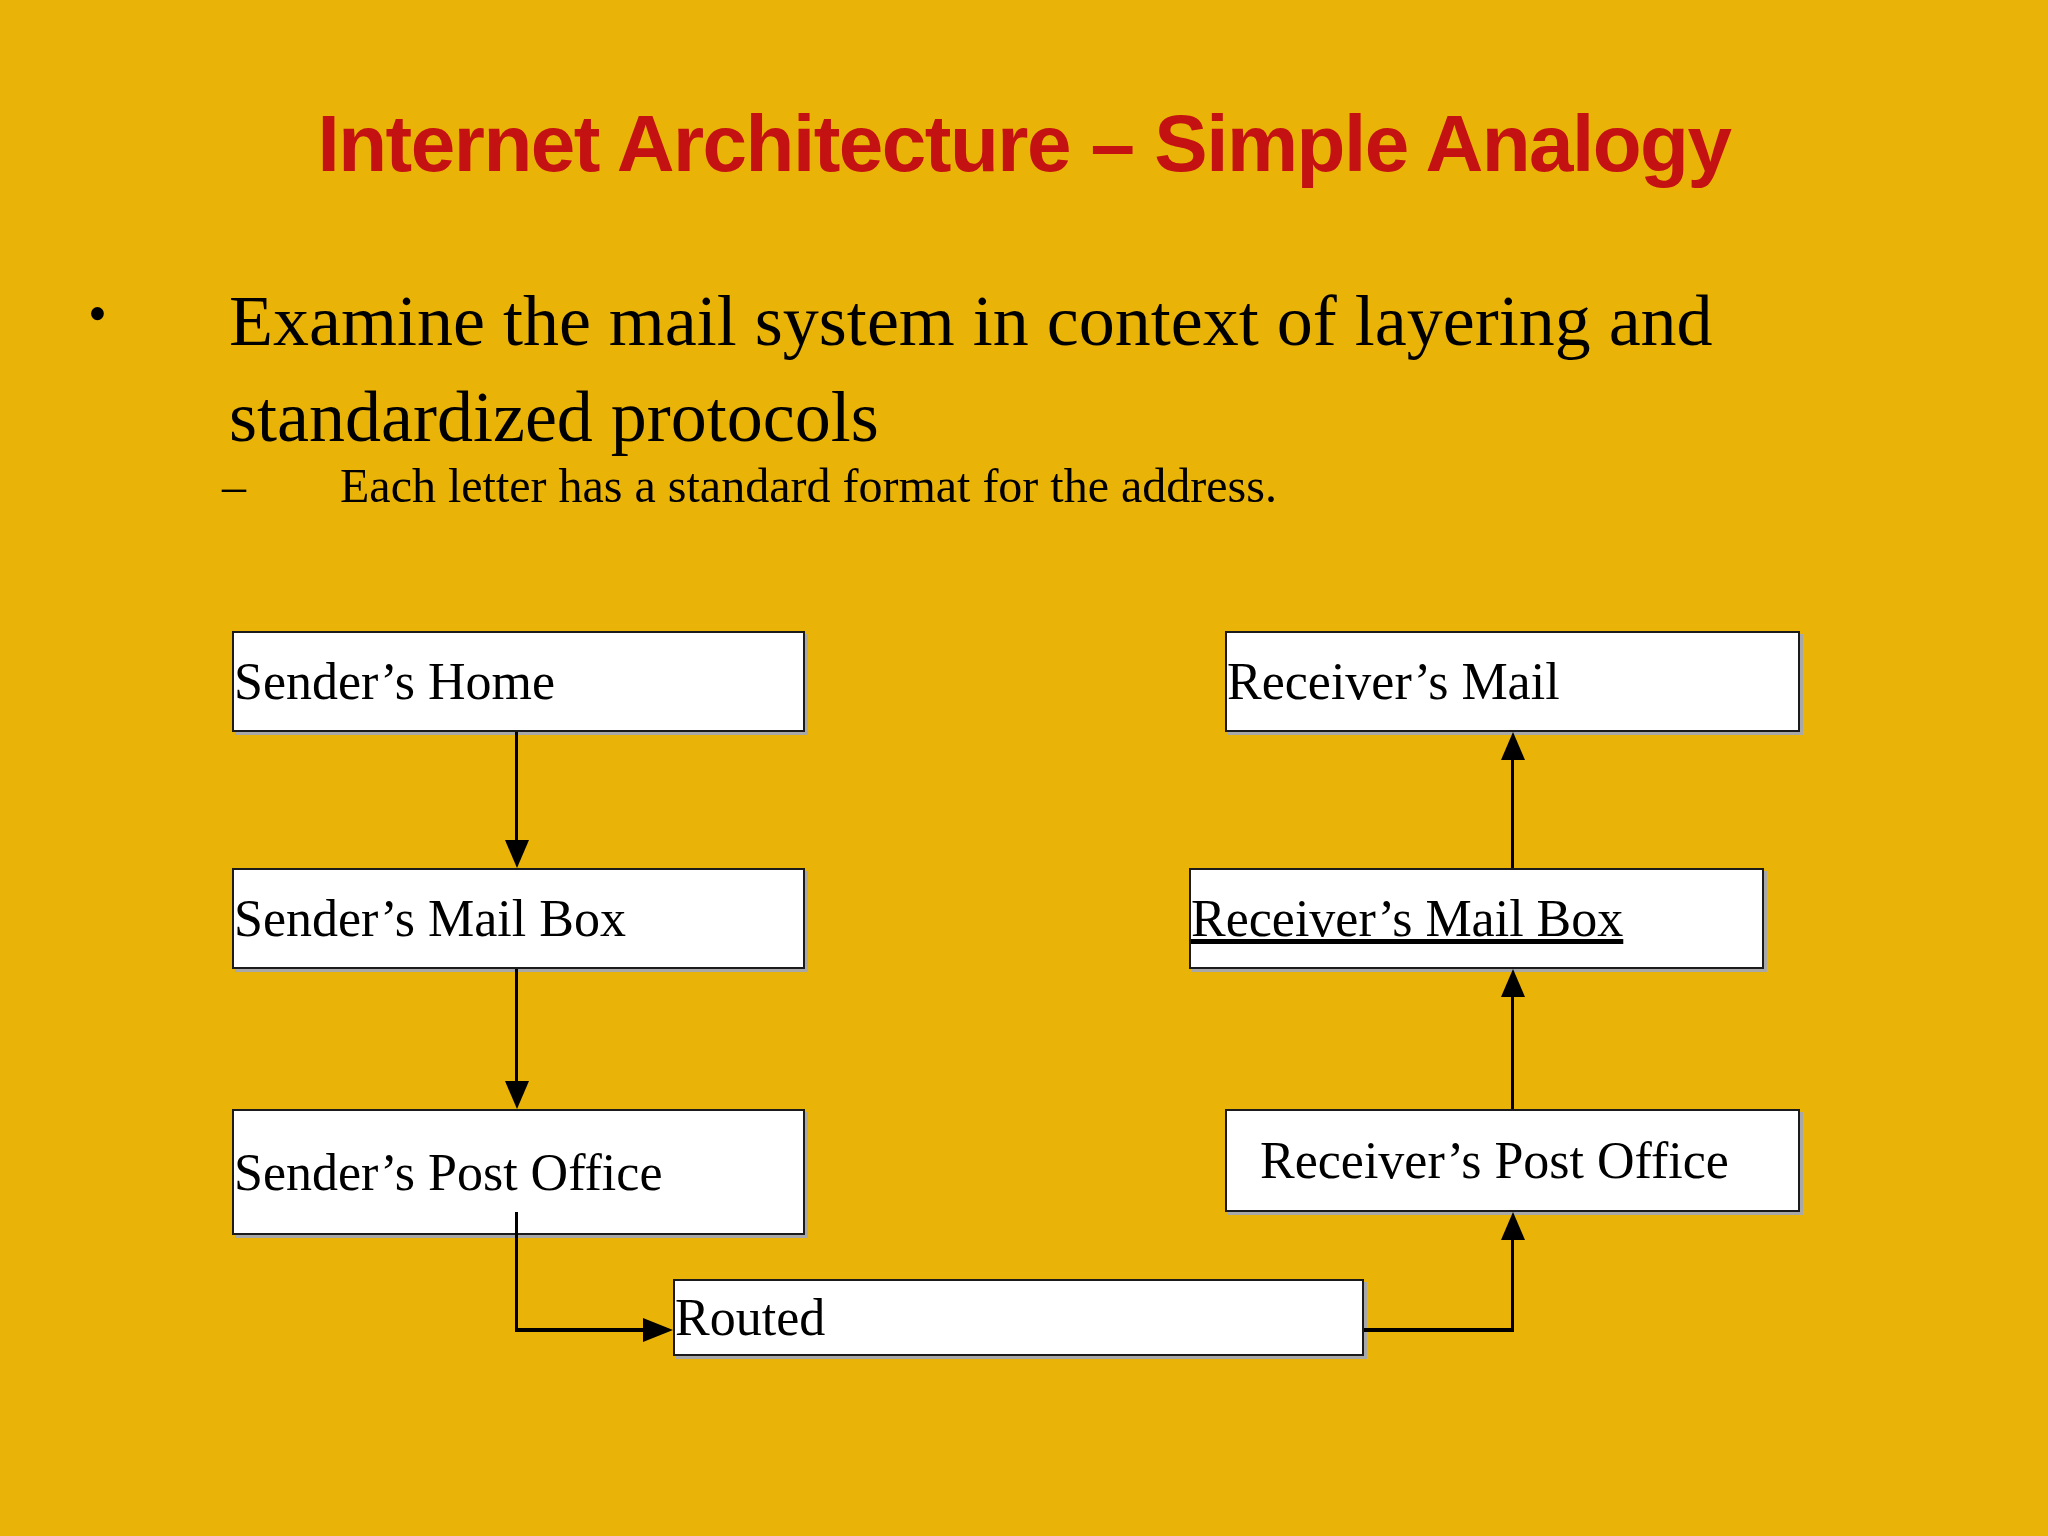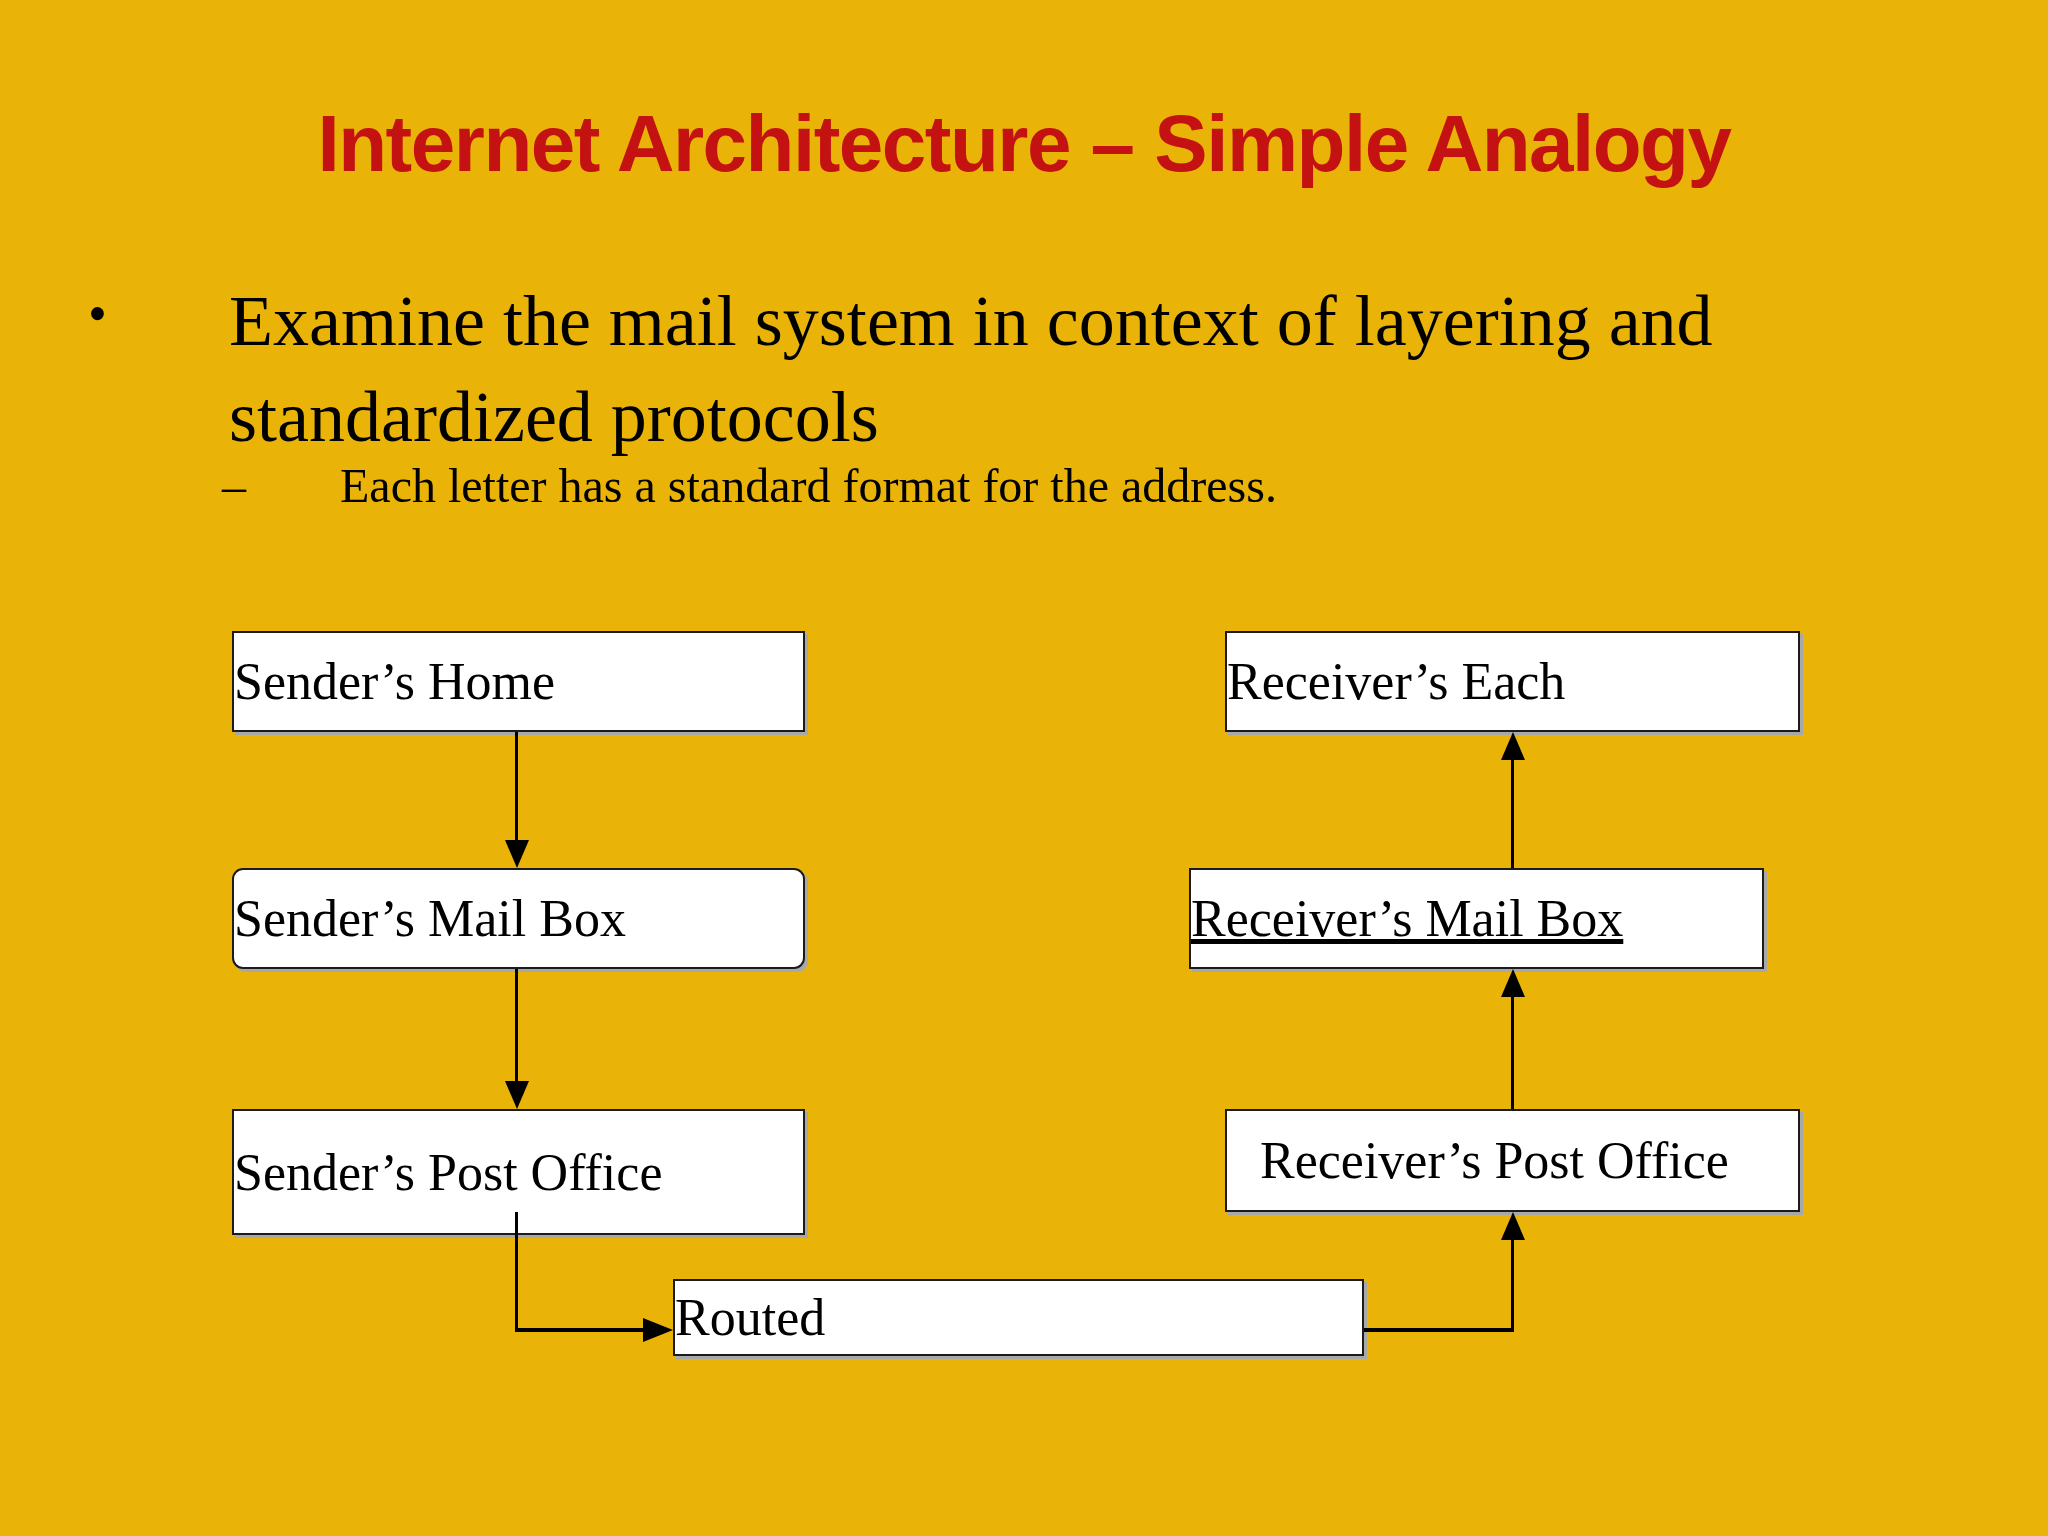--- a/index.html
+++ b/index.html
@@ -68,24 +68,24 @@
   <div class="bullet-text">Examine the mail system in context of layering and standardized protocols</div>
 
   <span class="sub-marker">–</span>
   <div class="sub-text">Each letter has a standard format for the address.</div>
 
   <div class="dbox" style="left:232px;top:631px;width:573px;height:101px;">
     <span>Sender’s Home</span>
   </div>
 
   <div class="dbox" style="left:1225px;top:631px;width:575px;height:101px;">
-    <span>Receiver’s Each</span>
+    <span>Receiver’s Mail</span>
   </div>
 
-  <div class="dbox" style="left:232px;top:868px;width:573px;height:101px;border-radius:11px;">
+  <div class="dbox" style="left:232px;top:868px;width:573px;height:101px;">
     <span>Sender’s Mail Box</span>
   </div>
 
   <div class="dbox" style="left:1189px;top:868px;width:575px;height:101px;text-decoration:underline;">
     <span>Receiver’s Mail Box</span>
   </div>
 
   <div class="dbox" style="left:232px;top:1109px;width:573px;height:126px;">
     <span>Sender’s Post Office</span>
   </div>

